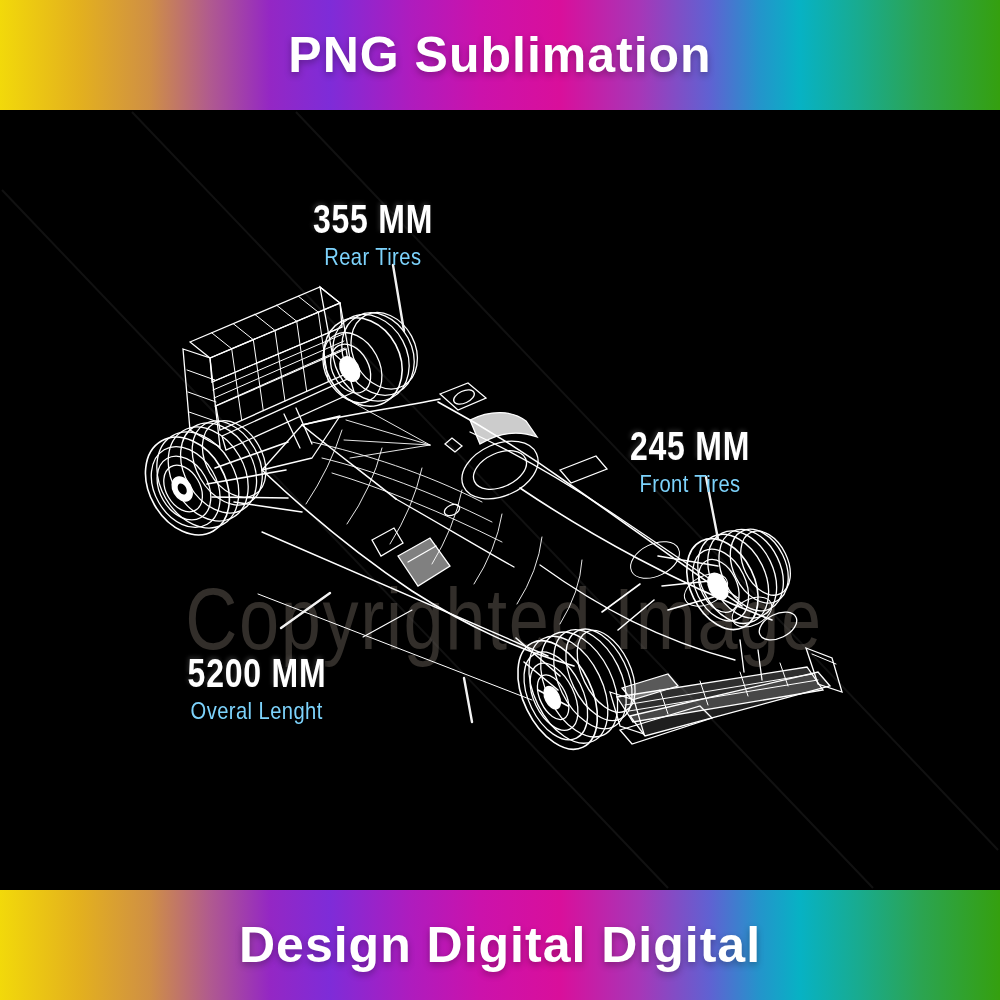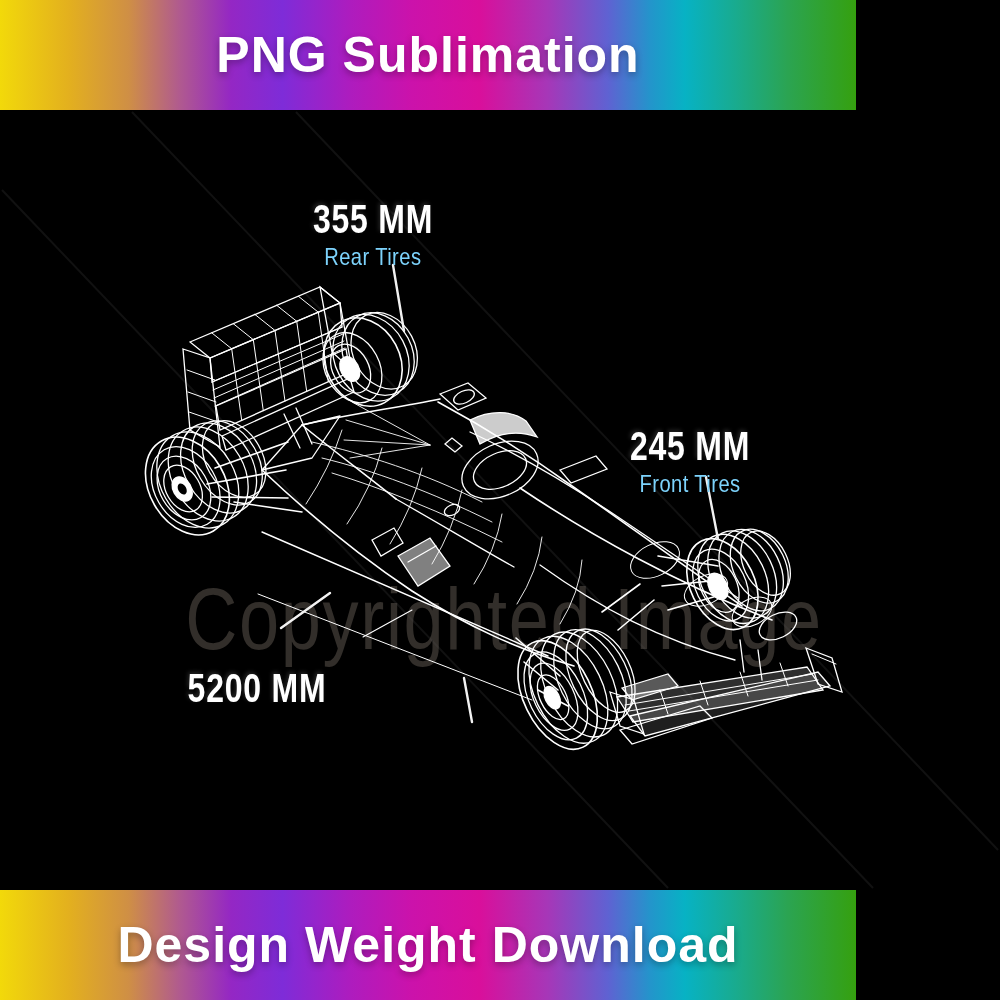--- a/index.html
+++ b/index.html
@@ -1,21 +1,21 @@
 <!DOCTYPE html>
 <html><head>
 <meta charset="utf-8">
 <style>
   html,body{margin:0;padding:0;background:#000;}
   .canvas{
     position:relative;width:1000px;height:1000px;overflow:hidden;
     background:#000;font-family:"Liberation Sans",sans-serif;
   }
   .banner{
-    position:absolute;left:0;width:856px;height:110px;
+    position:absolute;left:0;width:1000px;height:110px;
     display:flex;align-items:center;justify-content:center;
     background:linear-gradient(90deg,
       #f2d90a 0%, #e3b01e 8%, #cf8f45 15%, #b05a8f 21%, #9427c4 27%,
       #7e2cd8 33%, #ae1cbe 41%, #cb12ab 48%, #d90f9b 56%, #a637b8 64%,
       #5f62d2 71%, #2395cb 76%, #07b2c4 80%, #19ab8e 86%, #2ba452 92%, #35a00f 100%);
     z-index:40;
   }
   .banner-top{top:0;}
   .banner-bottom{top:890px;}
   .banner-title{
@@ -220,20 +220,21 @@
     <span class="ann-label"><span class="ann-label-inner">Rear Tires</span></span>
   </div>
 
   <div class="annotation" style="left:690px;top:461px;">
     <span class="ann-value"><span class="ann-value-inner">245 MM</span></span>
     <span class="ann-label"><span class="ann-label-inner">Front Tires</span></span>
   </div>
 
   <div class="annotation" style="left:257px;top:688px;">
     <span class="ann-value"><span class="ann-value-inner">5200 MM</span></span>
+    <span class="ann-label"><span class="ann-label-inner">Overal Lenght</span></span>
   </div>
 
 
   <div class="banner banner-bottom">
-    <span class="banner-title">Design Weight Download</span>
+    <span class="banner-title">Design Digital Digital</span>
   </div>
 
 </div>
 
 </body></html>

